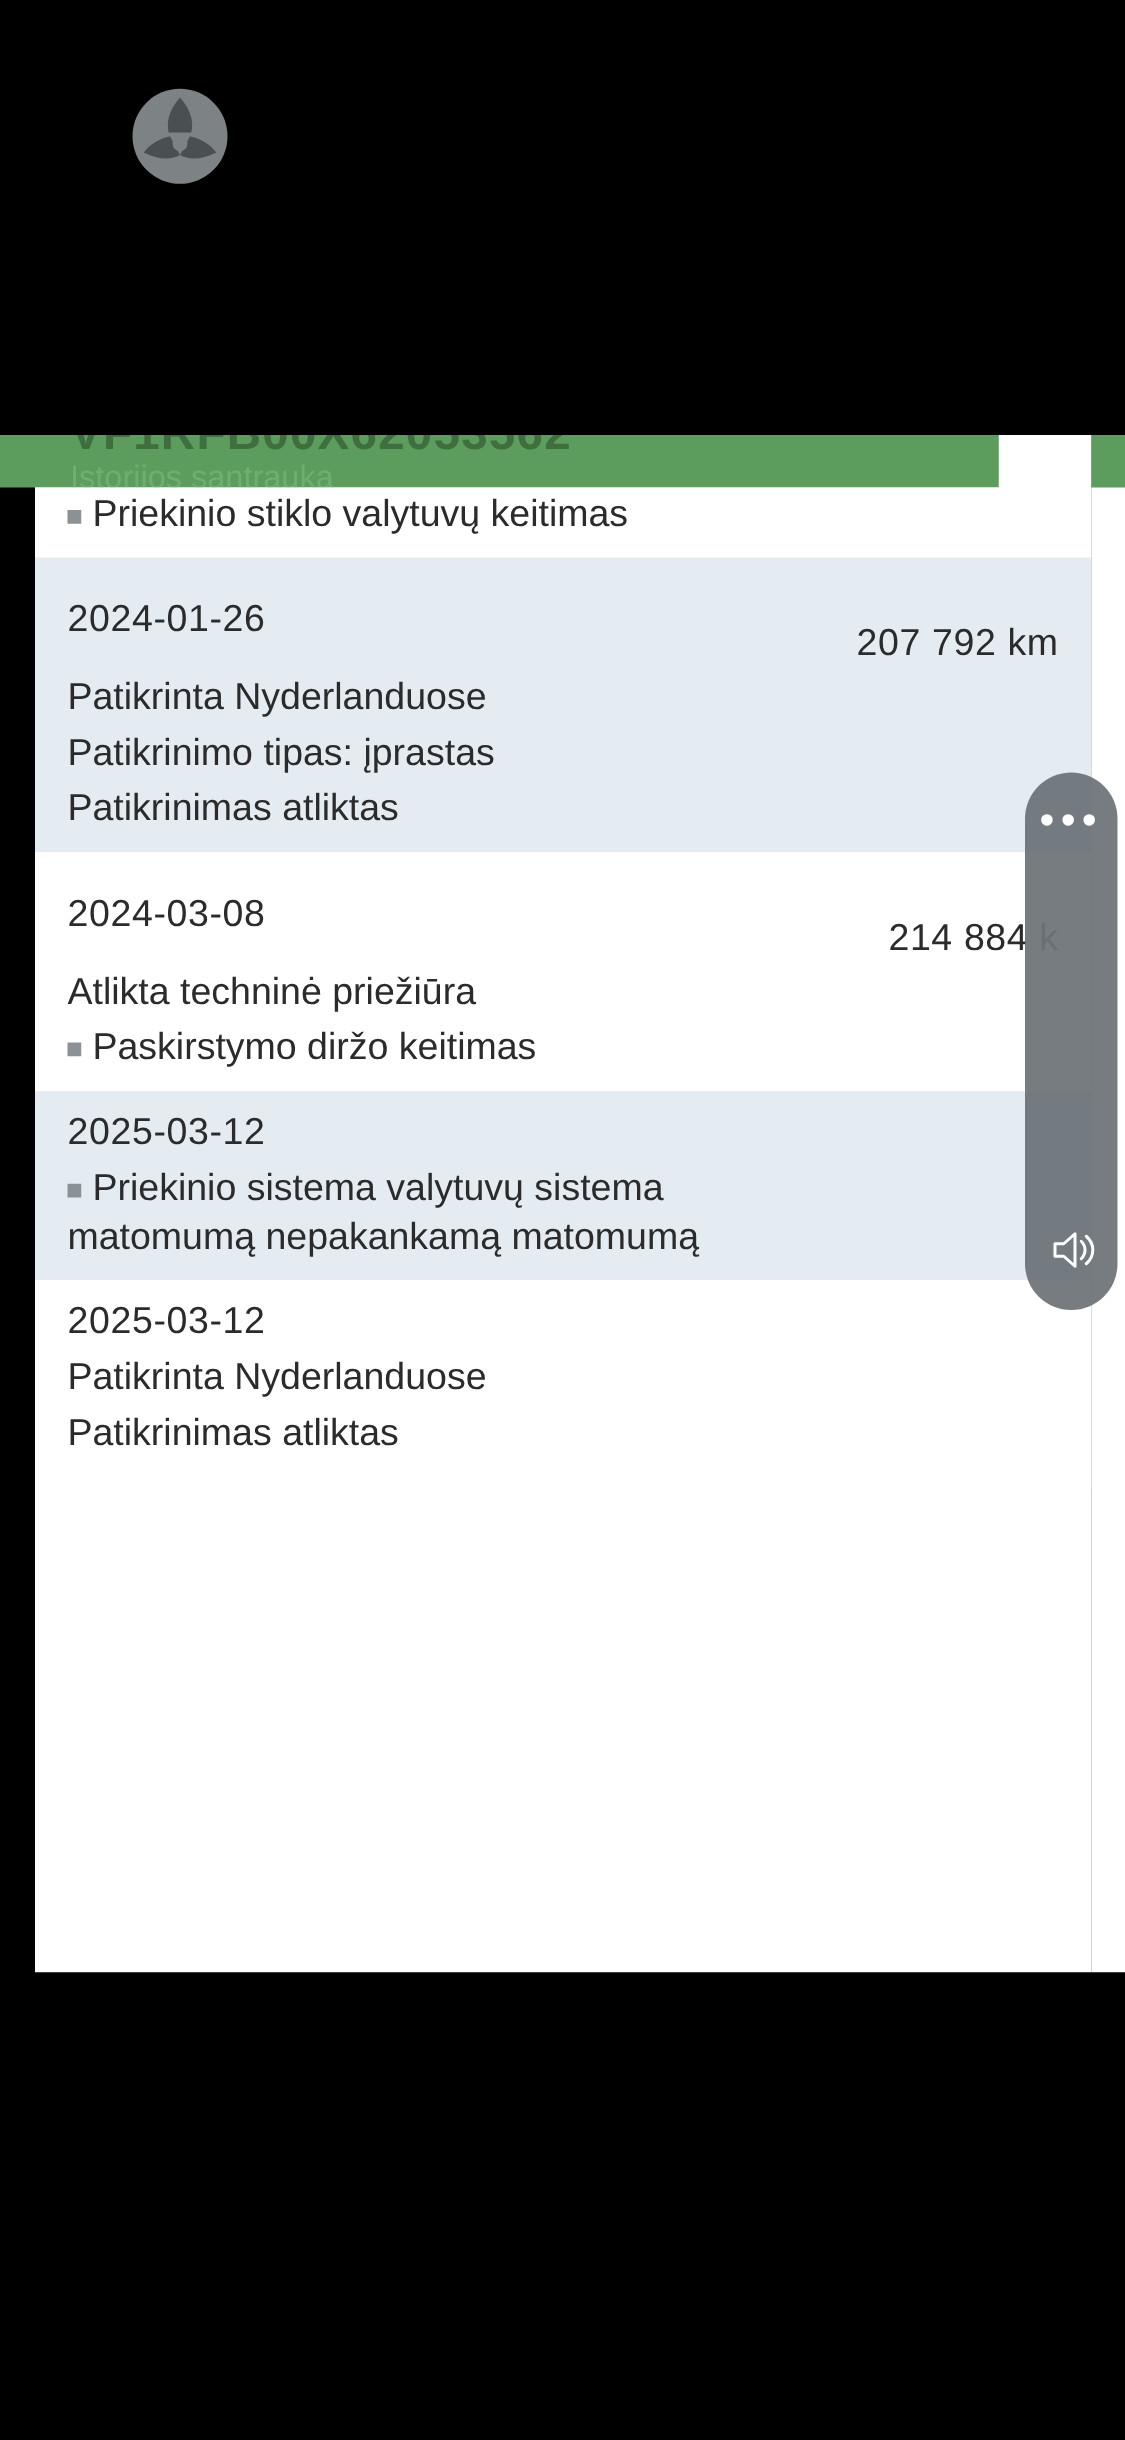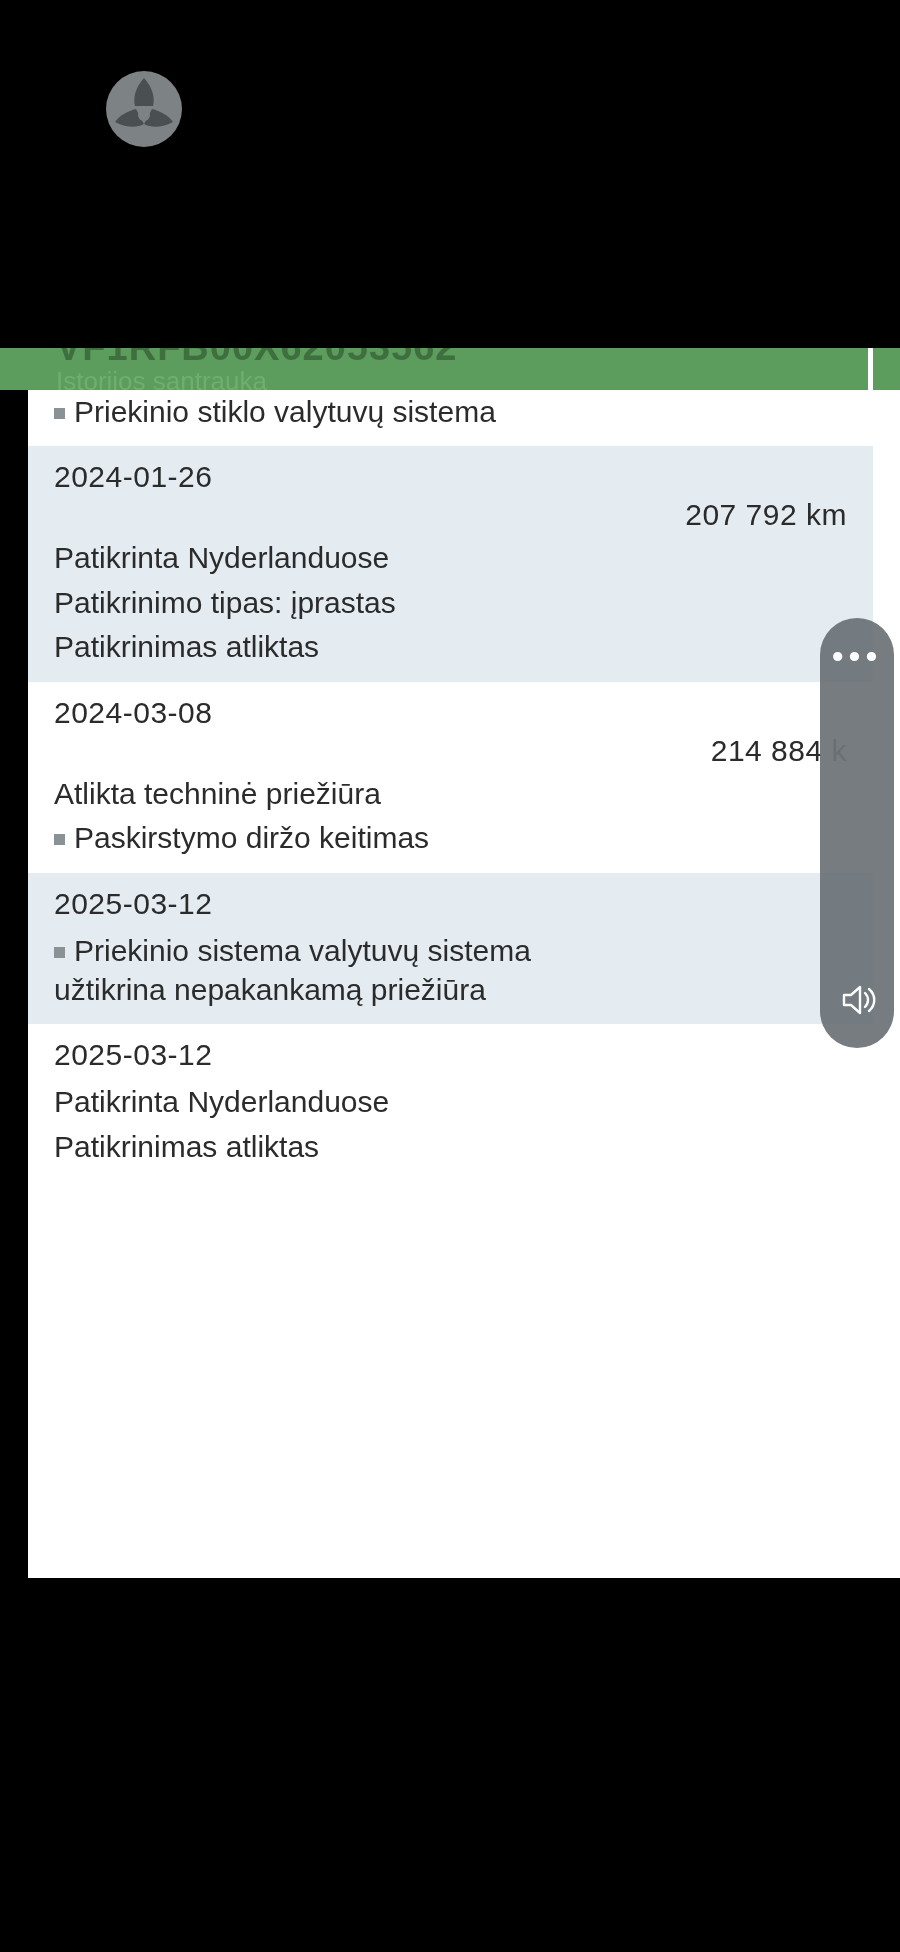--- a/index.html
+++ b/index.html
@@ -43,21 +43,21 @@
     height: 1230px;
     background: #ffffff;
     box-shadow: 0 0 0 1px rgba(0,0,0,0.06);
   }
 
   
   #green-band {
     position: absolute;
     left: 0;
     top: 0;
-    width: 868px;
+    width: 799px;
     height: 42px;
     background: #5c9c5c;
     overflow: hidden;
   }
   #green-band .band-title {
     position: absolute;
     left: 56px;
     top: -22px;
     font-size: 38px;
     font-weight: bold;
@@ -101,21 +101,21 @@
     position: relative;
     padding: 14px 26px 16px 26px;
     box-sizing: border-box;
   }
   .record.alt { background: #e4ecf2; }
   .record.plain { background: #ffffff; }
 
   .rec-head {
     display: flex;
     justify-content: space-between;
-    align-items: flex-start;
+    align-items: center;
   }
   .rec-date {
     font-size: 30px;
     color: #2b2b2b;
     letter-spacing: 0.5px;
   }
   .rec-odo {
     font-size: 30px;
     color: #2b2b2b;
     letter-spacing: 0.5px;
@@ -211,21 +211,21 @@
     <div class="band-sub">Istorijos santrauka</div>
   </div>
 
   <div id="right-slice">
     <div class="green-top"></div>
   </div>
 
   <div id="partial-record">
     <div class="rec-line bullet">
       <span class="sq"></span>
-      <span>Priekinio stiklo valytuvų sistema</span>
+      <span>Priekinio stiklo valytuvų keitimas</span>
     </div>
   </div>
 
   <div id="records" style="top:98px;">
 
     <div class="record alt">
       <div class="rec-head">
         <span class="rec-date">2024-01-26</span>
         <span class="rec-odo">207 792 km</span>
       </div>
@@ -248,21 +248,21 @@
 
     <div class="record alt">
       <div class="rec-head">
         <span class="rec-date">2025-03-12</span>
         <span class="rec-odo"></span>
       </div>
       <div class="rec-line bullet">
         <span class="sq"></span>
         <span>Priekinio sistema valytuvų sistema</span>
       </div>
-      <div class="rec-line cont">užtikrina nepakankamą priežiūra</div>
+      <div class="rec-line cont">matomumą nepakankamą matomumą</div>
     </div>
 
     <div class="record plain" style="padding-bottom:26px;">
       <div class="rec-head">
         <span class="rec-date">2025-03-12</span>
         <span class="rec-odo"></span>
       </div>
       <div class="rec-line">Patikrinta Nyderlanduose</div>
       <div class="rec-line">Patikrinimas atliktas</div>
     </div>

